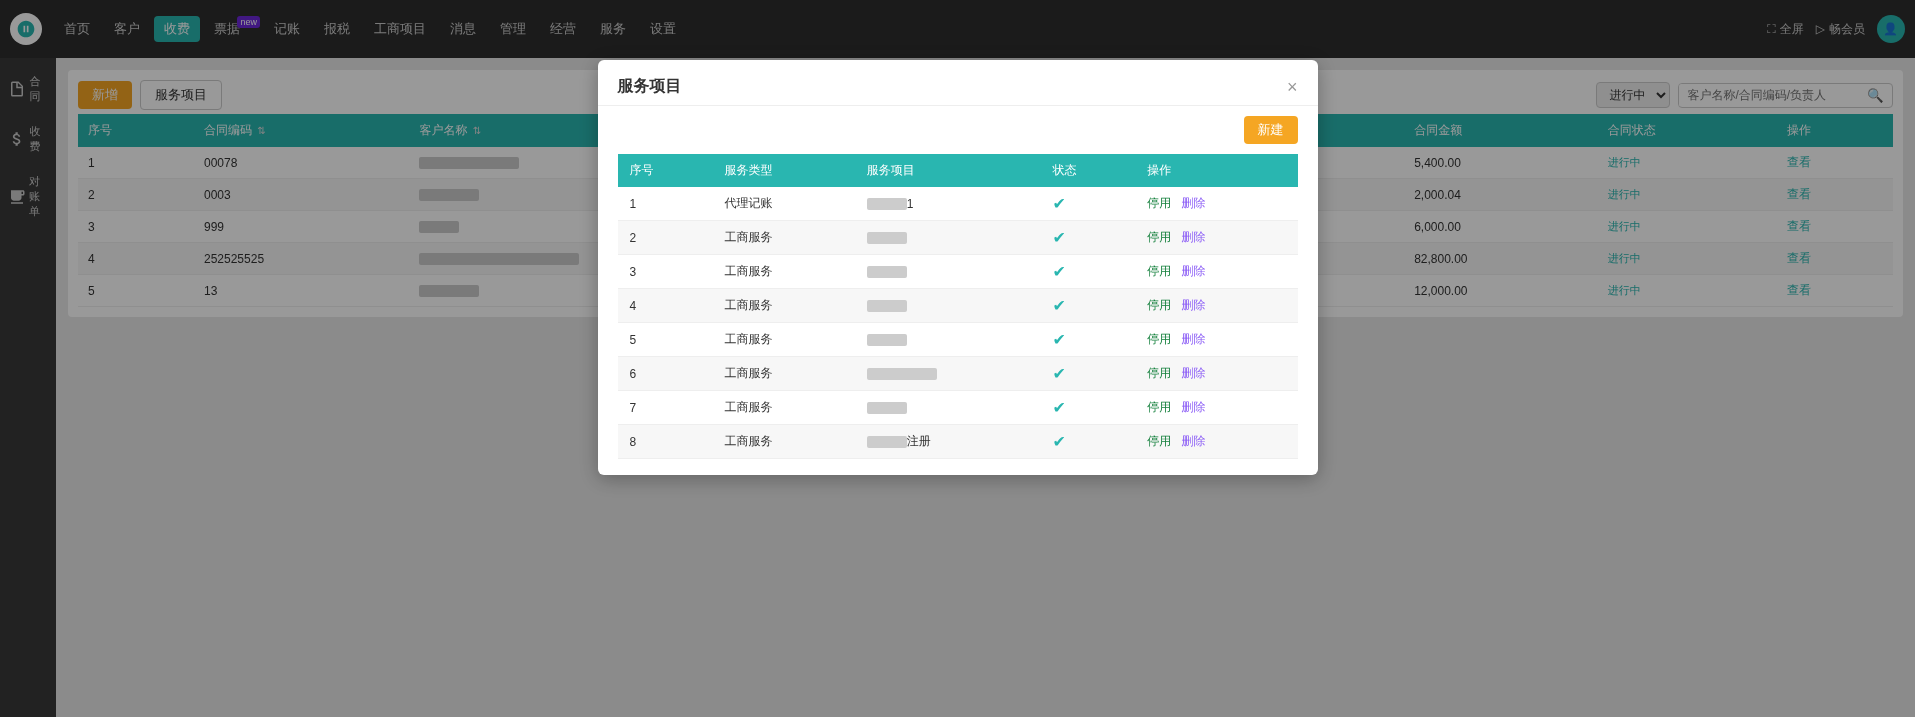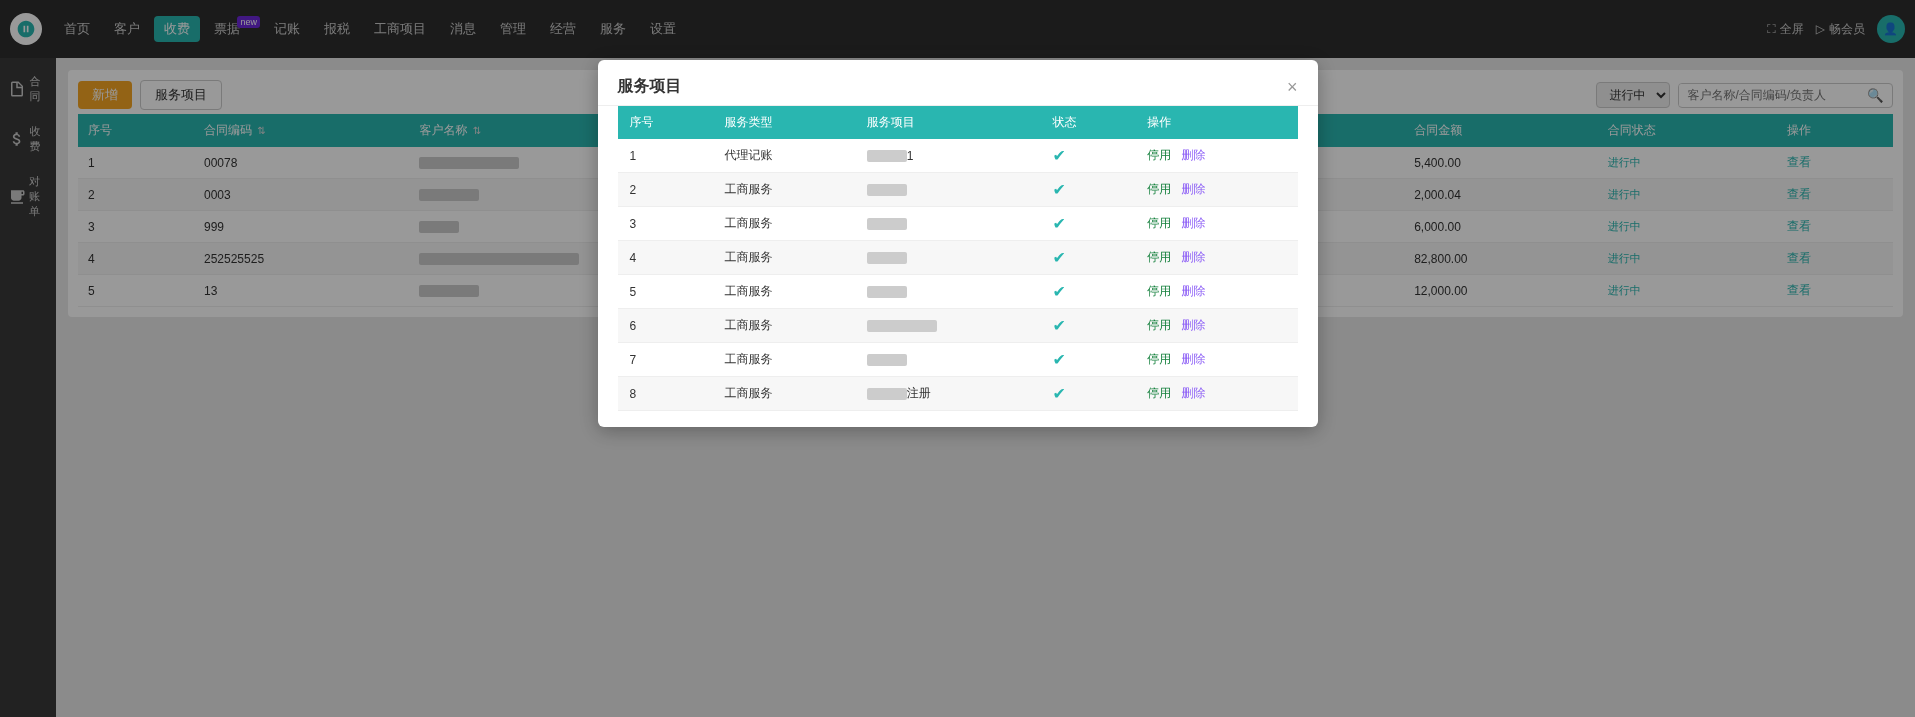--- a/index.html
+++ b/index.html
@@ -433,20 +433,23 @@
         </tbody>
       </table>
     </div>
 
     <div class="modal-overlay">
       <div class="modal">
         <div class="modal-header">
           <span class="modal-title">服务项目</span>
           <button class="modal-close">×</button>
         </div>
+        <div class="modal-toolbar">
+          <button class="btn-new">新建</button>
+        </div>
         <div class="modal-table-wrap">
           <table class="modal-table">
             <thead>
               <tr>
                 <th>序号</th>
                 <th>服务类型</th>
                 <th>服务项目</th>
                 <th>状态</th>
                 <th>操作</th>
               </tr>

